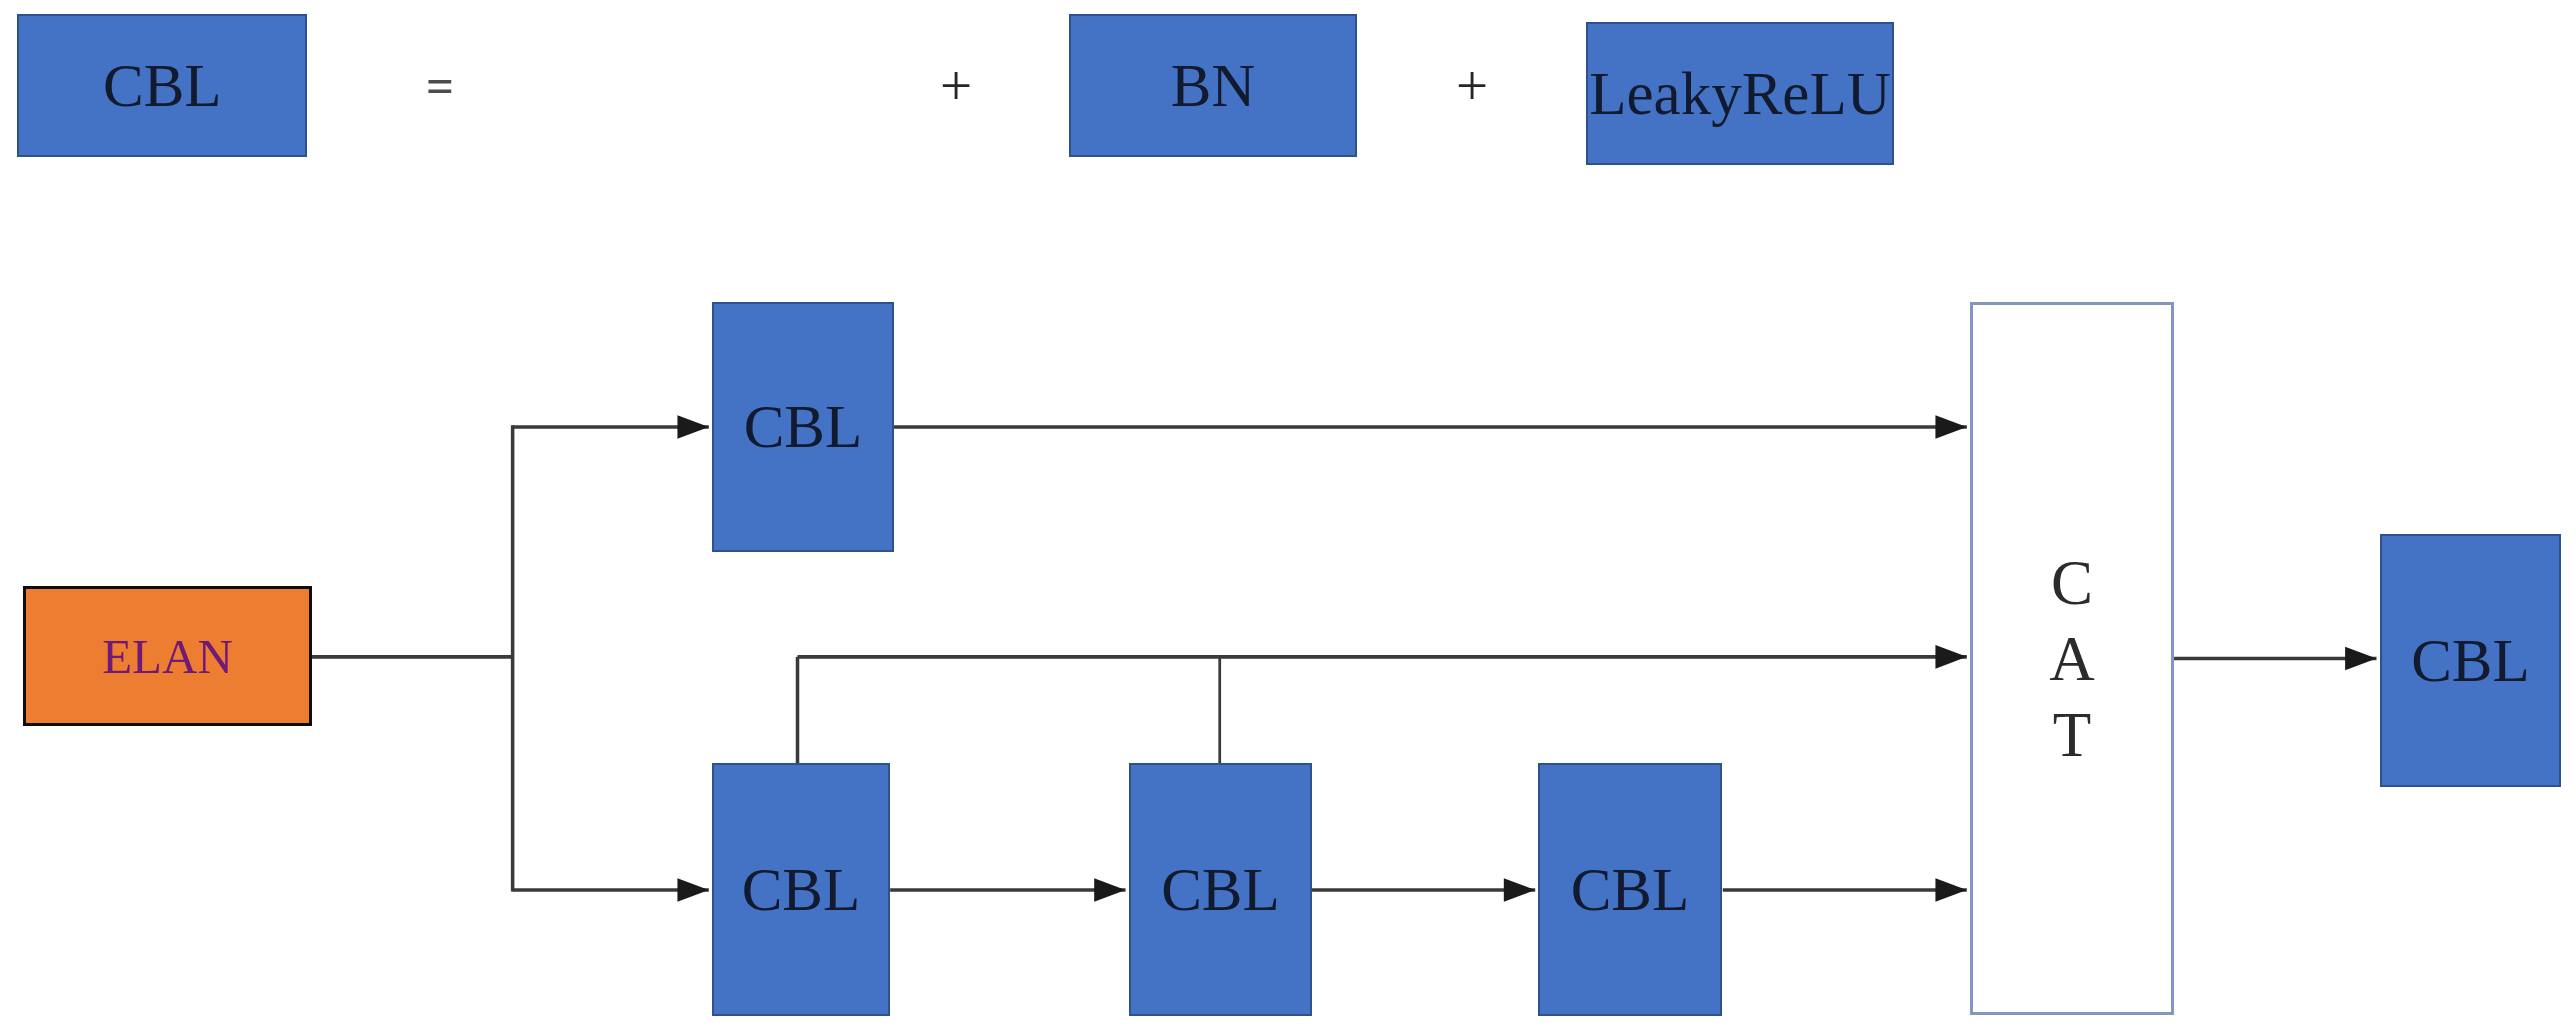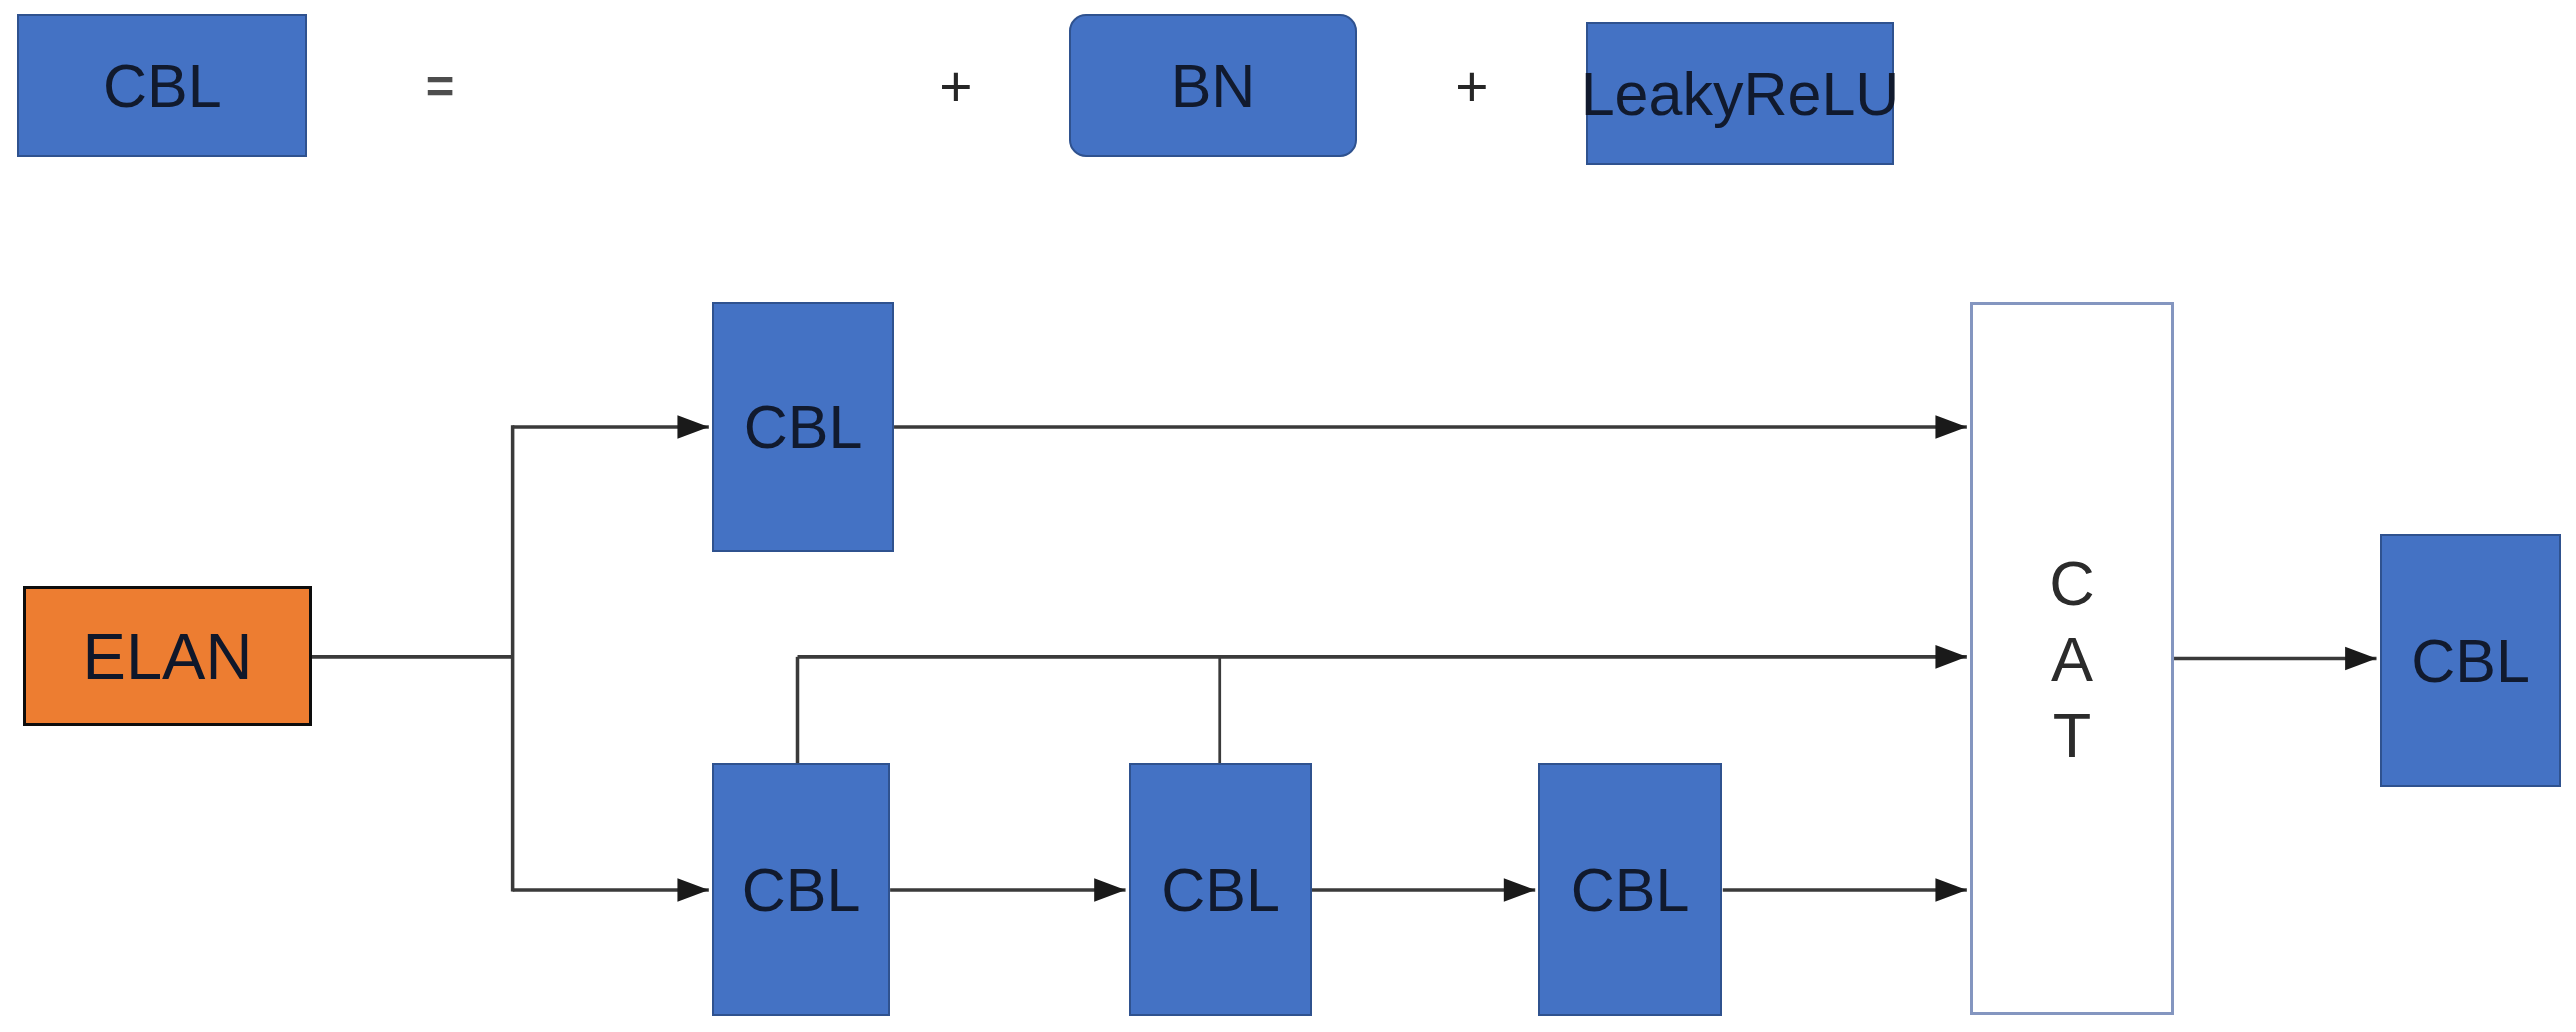--- a/index.html
+++ b/index.html
@@ -2,42 +2,42 @@
 <html style="font-size:12.6px"><head>
 <meta charset="utf-8">
 <style>
   html, body { margin: 0; padding: 0; background: #ffffff; }
   .stage {
     position: relative;
     width: 2576px;
     height: 1032px;
     background: #ffffff;
     overflow: hidden;
-    font-family: Liberation Sans, sans-serif;
+    font-family: Liberation Serif, serif;
   }
   .layer { position: absolute; left: 0; top: 0; }
   .box {
     position: absolute;
     box-sizing: border-box;
     display: flex;
     align-items: center;
     justify-content: center;
     text-align: center;
   }
   .box.blue {
     background: #4472C4;
     border: 2.4px solid #2F528F;
     color: #111A2E;
     font-size: 61px;
   }
   .box.orange {
     background: #ED7D31;
     border: 3.9px solid #0d0d0d;
-    color: #0f172a;
-    font-size: 65px;
+    color: #701a75;
+    font-size: 49px;
   }
   .box.cat {
     background: #FFFFFF;
     border: 3.1px solid #8496C0;
     color: #2b2b2b;
     flex-direction: column;
     font-size: 63px;
     line-height: 76px;
   }
   .op {
@@ -96,21 +96,21 @@
 
   <div class="box blue" style="left:17.3px; top:14px; width:290px; height:143px;">
     <span class="label">CBL</span>
   </div>
 
   <div class="op eq" style="left:392px; top:14px; width:96px; height:143px;">=</div>
 
 
   <div class="op plus" style="left:909px; top:14px; width:94px; height:143px;">+</div>
 
-  <div class="box blue" style="left:1069px; top:14px; width:288px; height:143px;border-radius:17px;">
+  <div class="box blue" style="left:1069px; top:14px; width:288px; height:143px;">
     <span class="label">BN</span>
   </div>
 
   <div class="op plus" style="left:1425px; top:14px; width:94px; height:143px;">+</div>
 
   <div class="box blue" style="left:1586px; top:22px; width:308px; height:143px;">
     <span class="label">LeakyReLU</span>
   </div>
 
   <div class="box orange" style="left:23px; top:586px; width:289px; height:140px;">

